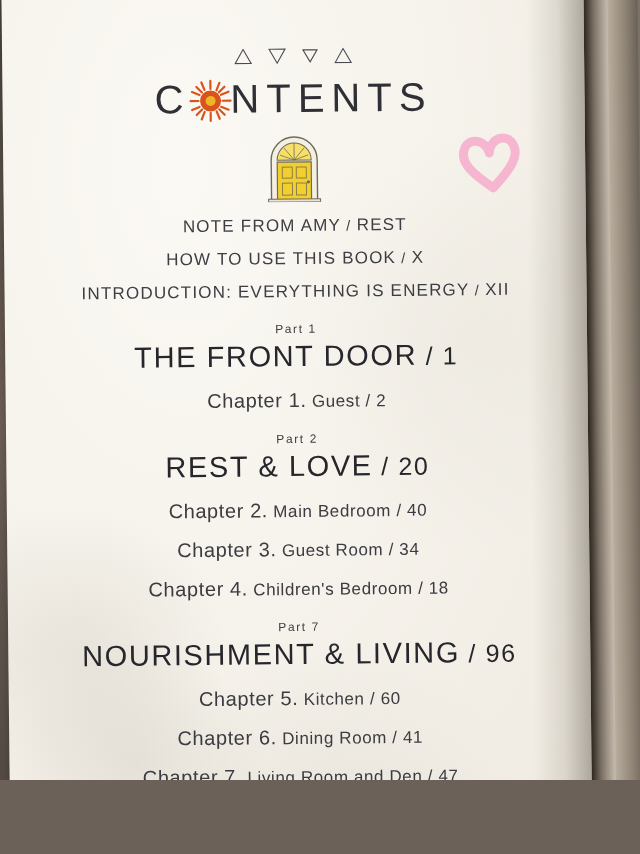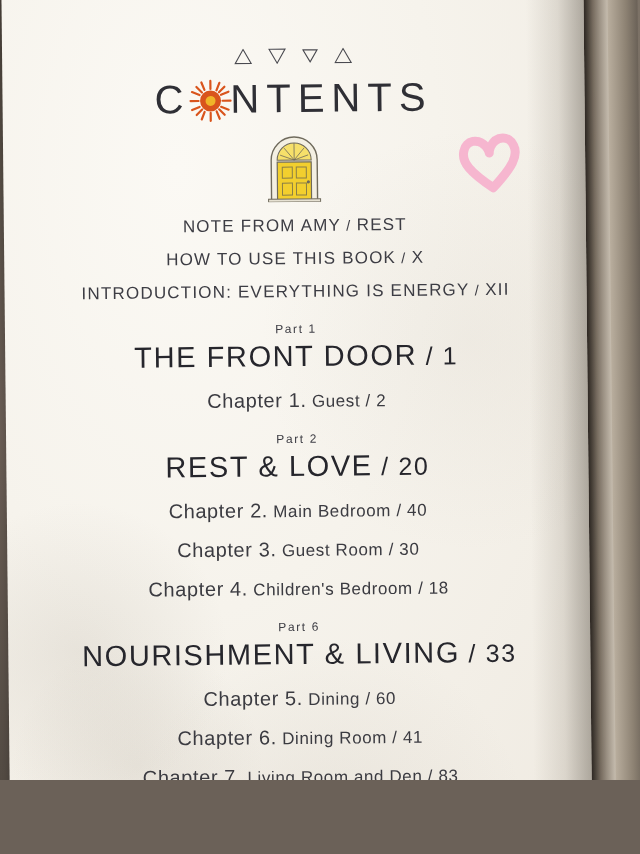--- a/index.html
+++ b/index.html
@@ -321,54 +321,54 @@
         <div class="chapter">
           <span class="sc">Chapter 2.</span>
           <span>Main Bedroom</span>
           <span> / </span>
           <span class="num">40</span>
         </div>
         <div class="chapter">
           <span class="sc">Chapter 3.</span>
           <span>Guest Room</span>
           <span> / </span>
-          <span class="num">30</span>
+          <span class="num">34</span>
         </div>
         <div class="chapter">
           <span class="sc">Chapter 4.</span>
           <span>Children's Bedroom</span>
           <span> / </span>
           <span class="num">18</span>
         </div>
 
         <div class="part-label">
-          <span class="sc">Part 6</span>
+          <span class="sc">Part 7</span>
         </div>
         <div class="part-title">
           <span class="sc">NOURISHMENT &amp; LIVING</span>
           <span> / </span>
-          <span>33</span>
+          <span>96</span>
         </div>
         <div class="chapter">
           <span class="sc">Chapter 5.</span>
-          <span>Dining</span>
+          <span>Kitchen</span>
           <span> / </span>
           <span class="num">60</span>
         </div>
         <div class="chapter">
           <span class="sc">Chapter 6.</span>
           <span>Dining Room</span>
           <span> / </span>
           <span class="num">41</span>
         </div>
         <div class="chapter">
           <span class="sc">Chapter 7.</span>
           <span>Living Room and Den</span>
           <span> / </span>
-          <span class="num">83</span>
+          <span class="num">47</span>
         </div>
 
       </div>
     </div>
 
     <div class="gutter"></div>
   </div>
 </div>
 
 </body></html>

